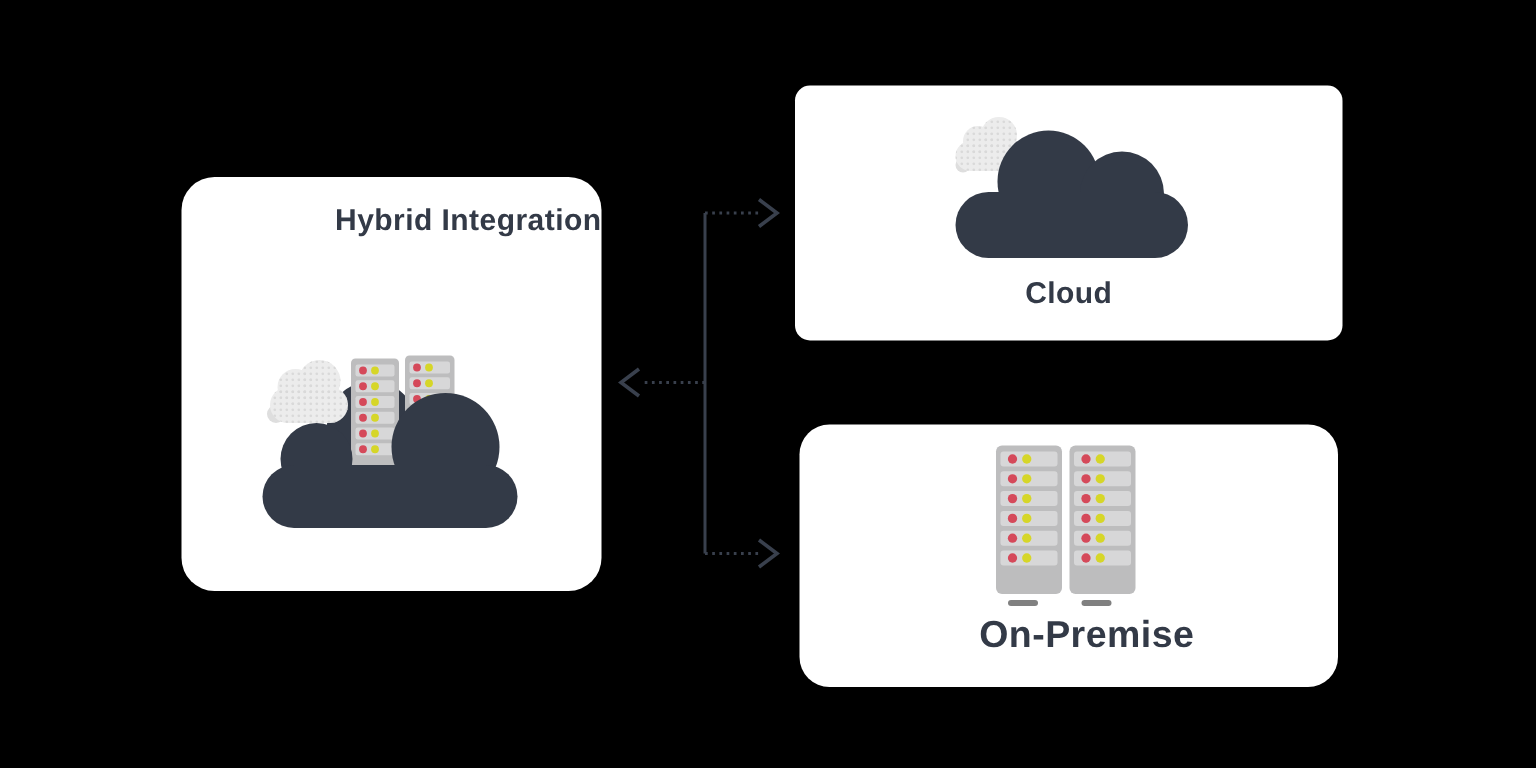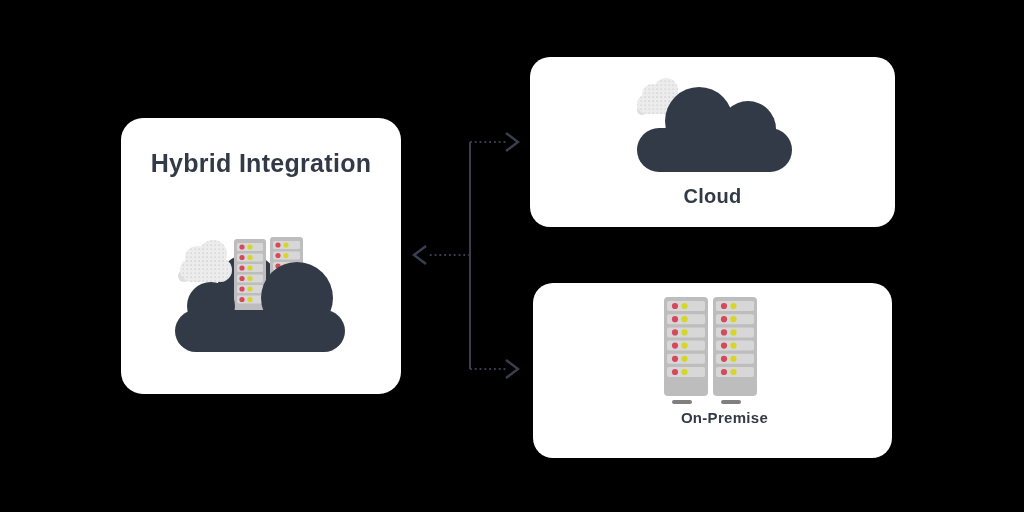--- a/index.html
+++ b/index.html
@@ -13,27 +13,27 @@
     --dot-yellow:#d6d628;
     --light-cloud:#ececec;
     --light-cloud-dot:#d9d9d9;
     --foot:#808080;
   }
   *{margin:0;padding:0;box-sizing:border-box;}
   body{background:var(--bg);font-family:"Liberation Sans",sans-serif;}
   .canvas{position:relative;width:1024px;height:512px;background:var(--bg);overflow:hidden;}
   .card{position:absolute;background:var(--card);border-radius:22px;box-shadow:6px 10px 18px rgba(0,0,0,0.45);}
   .card.hip{left:121px;top:118px;width:280px;height:276px;}
-  .card.cloud{left:530px;top:57px;width:365px;height:170px;border-radius:20px;}
+  .card.cloud{left:530px;top:57px;width:365px;height:170px;border-radius:10px;}
   .card.onprem{left:533px;top:283px;width:359px;height:175px;border-radius:20px;}
   .node-title{color:var(--ink);font-weight:700;text-align:center;letter-spacing:.3px;}
-  .hip-title{padding-top:31px;font-size:25px;line-height:29px;}
+  .hip-title{padding-top:15px;font-size:20px;line-height:29px;text-align:right;}
   .cloud-label{position:absolute;left:0;right:0;top:183px;font-size:20px;}
   .card .cloud-label{top:128px;}
-  .onprem-label{position:absolute;left:0;right:0;top:126px;font-size:15px;padding-left:24px;}
+  .onprem-label{position:absolute;left:0;right:0;top:126px;font-size:25px;padding-left:24px;}
   .icon{position:absolute;display:block;}
   .hip-icon{left:49px;top:114px;width:180px;height:125px;}
   .cloud-icon{left:102px;top:19px;width:165px;height:100px;}
   .racks-icon{left:127px;top:12px;width:100px;height:112px;}
   .connector{position:absolute;left:405px;top:125px;width:125px;height:260px;}
 </style>
 </head>
 <body>
 
 <div class="canvas">

